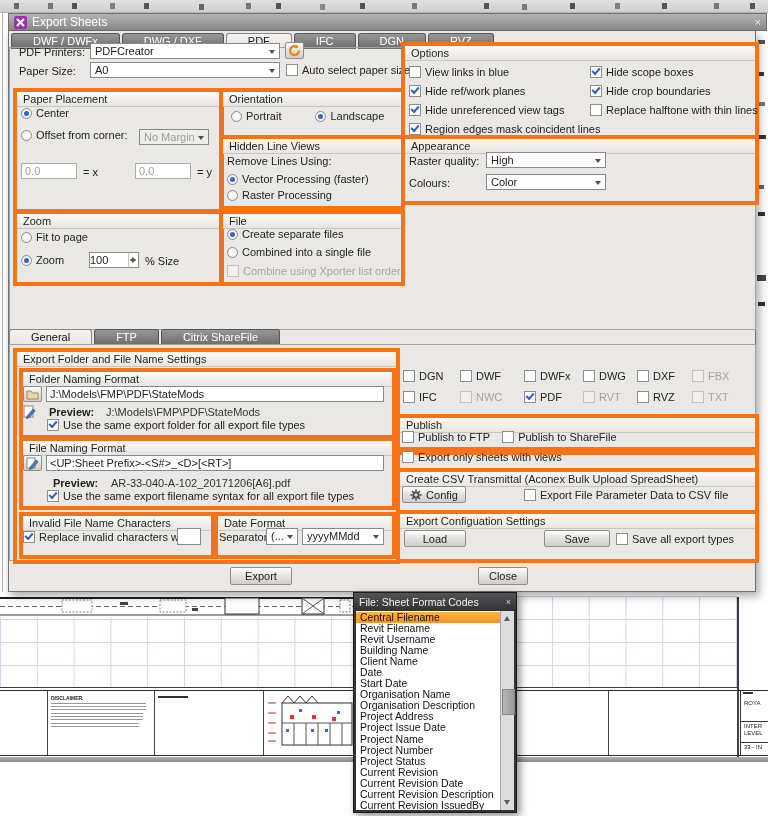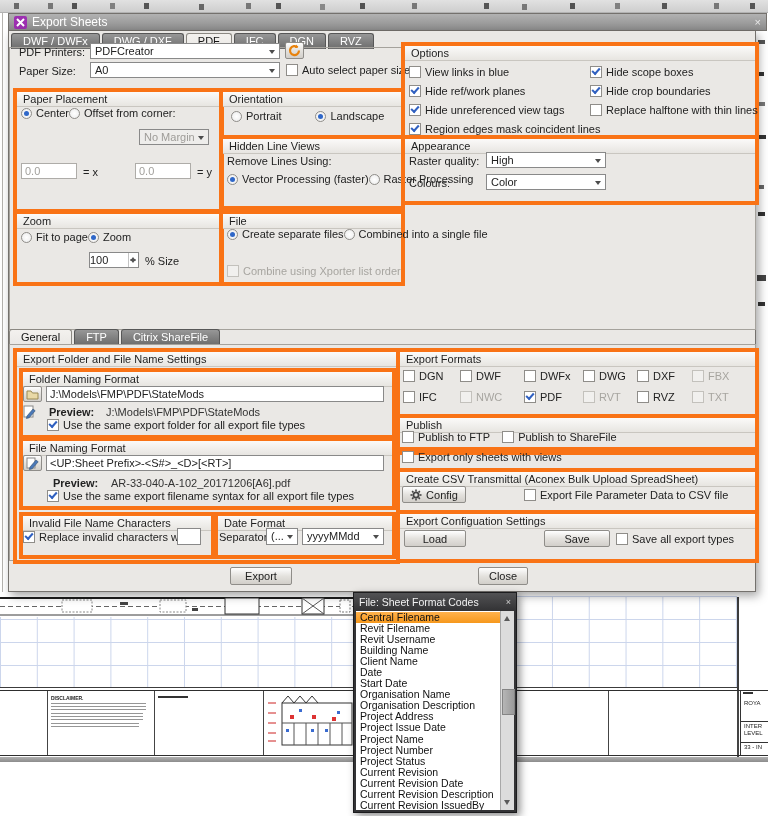--- a/index.html
+++ b/index.html
@@ -7,21 +7,21 @@
        font-family:"Liberation Sans",sans-serif;font-size:11px;color:#222}
   .a{position:absolute}
   .b{font-weight:bold}
   .lbl{white-space:nowrap}
   
   .titlebar{left:8px;top:13px;width:759px;height:18px;background:linear-gradient(#b2b2b2,#8b8b8b);
             border:1px solid #74716d;display:flex;align-items:center;padding:0 5px;color:#fff;font-size:12px;box-sizing:border-box}
   .dlg{left:8px;top:31px;width:748px;height:561px;background:#eae8e5;border:1px solid #74716d;border-top:none;
        box-sizing:border-box;box-shadow:3px 4px 9px rgba(0,0,0,.35)}
   .tabs{display:flex;gap:2px;align-items:flex-end}
-  .tab{height:15px;line-height:15px;padding:0 11px;background:linear-gradient(#979797,#6c6c6c);color:#fff;
+  .tab{height:15px;line-height:15px;padding:0 21px;background:linear-gradient(#979797,#6c6c6c);color:#fff;
        border:1px solid #575757;border-bottom:none;border-radius:3px 3px 0 0;white-space:nowrap}
   .tab.active{background:linear-gradient(#f3f1ee,#eae8e5);color:#141414;border-color:#8b8882}
   .page{border:1px solid #a5a29c}
   .group{border:4px solid #f97316}
   .ghd{height:14px;line-height:14px;padding:0 6px;background:linear-gradient(#fbfaf9,#e7e5e1);
        border-bottom:1px solid #c9c6c0;white-space:nowrap;overflow:hidden;color:#1e1e1e}
   
   .combo{background:#fff;border:1px solid #898989;line-height:14px;padding:0 14px 0 4px;white-space:nowrap;overflow:hidden;box-sizing:border-box}
   .combo::after{content:"";position:absolute;right:4px;top:6px;border:3px solid transparent;border-top:4px solid #4c4c4c}
   .combo.disabled{background:#eeedeb;color:#9e9c98}
@@ -29,21 +29,21 @@
   .ti.disabled{color:#a2a09c;border-color:#aeaca8}
   .chk{display:flex;align-items:center;gap:4px;white-space:nowrap}
   .cbox{width:10px;height:10px;background:#fff;border:1px solid #8f8d89;position:relative;flex:none}
   .chk.checked .cbox::after{content:"";position:absolute;left:1px;top:1px;width:6px;height:3px;
        border-left:2px solid #3060c0;border-bottom:2px solid #3060c0;transform:rotate(-48deg)}
   .chk.disabled{color:#a7a5a0}
   .chk.disabled .cbox{background:#f1f0ee;border-color:#c3c1bc}
   .rad{display:flex;align-items:center;gap:4px;white-space:nowrap}
   .rdot{width:11px;height:11px;border-radius:50%;background:radial-gradient(#fff,#eaeaea);border:1px solid #8f8d89;position:relative;flex:none;box-sizing:border-box}
   .rad.selected .rdot::after{content:"";position:absolute;left:2px;top:2px;width:5px;height:5px;border-radius:50%;background:#2f67c8}
-  .vlist{display:flex;flex-direction:row}
+  .vlist{display:flex;flex-direction:column}
   .hlist{display:flex;}
   .btn{background:linear-gradient(#fff,#e4e2de 50%,#d2cfca);border:1px solid #8f8d89;border-radius:2px;
        display:flex;align-items:center;justify-content:center;gap:4px;box-sizing:border-box}
   .spin{background:#fff;border:1px solid #898989;display:flex;align-items:stretch;box-sizing:border-box}
   .spin-val{flex:1;text-align:left;padding-right:3px;line-height:14px}
   .spin-ar{width:9px;display:flex;flex-direction:column;border-left:1px solid #c4c4c4}
   .spin-ar i{flex:1;position:relative}
   .spin-ar i::after{content:"";position:absolute;left:1px;border:3px solid transparent}
   .spin-ar .up::after{top:1px;border-bottom:4px solid #555}
   .spin-ar .dn::after{bottom:1px;border-top:4px solid #555}
@@ -400,23 +400,20 @@
   </label>
   <div class="a ti" style="left:168px;top:497px;width:24px;height:17px"></div>
 
   <div class="a group" style="left:205px;top:481px;width:174px;height:39px">
     <div class="ghd">Date Format</div>
   </div>
   <div class="a lbl" style="left:210px;top:500px">Separator:</div>
   <div class="a combo" style="left:257px;top:497px;width:32px;height:17px"><span>(...</span></div>
   <div class="a combo" style="left:293px;top:497px;width:82px;height:17px"><span>yyyyMMdd</span></div>
 
-  <div class="a group" style="left:387px;top:317px;width:355px;height:63px">
-    <div class="ghd">Export Formats</div>
-  </div>
   <div class="a fmtgrid" style="left:394px;top:334px;width:345px">
 
   <label class="chk">
         <span class="cbox"></span>
         <span>DGN</span>
       </label>
       <label class="chk">
         <span class="cbox"></span>
         <span>DWF</span>
       </label>

